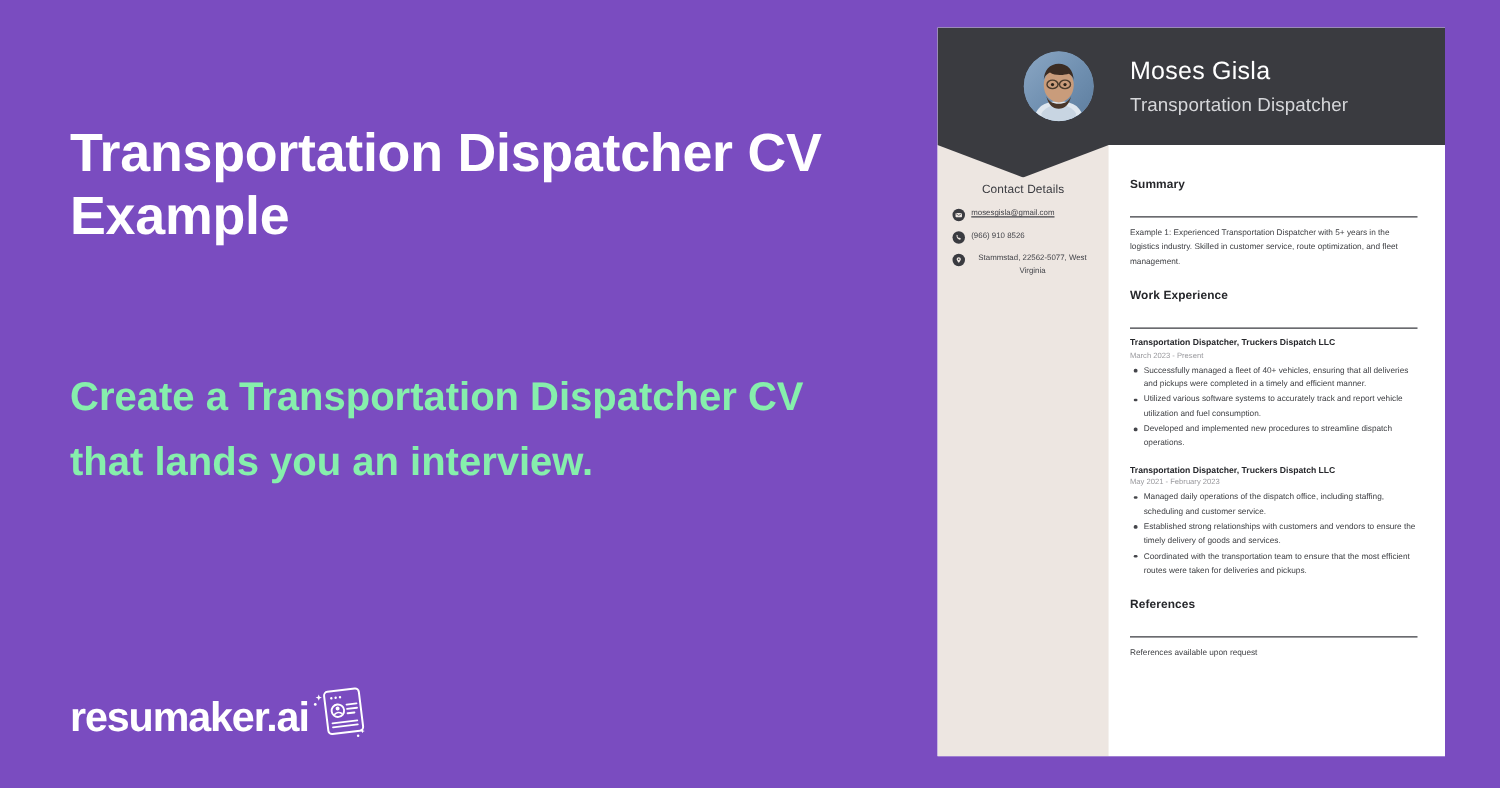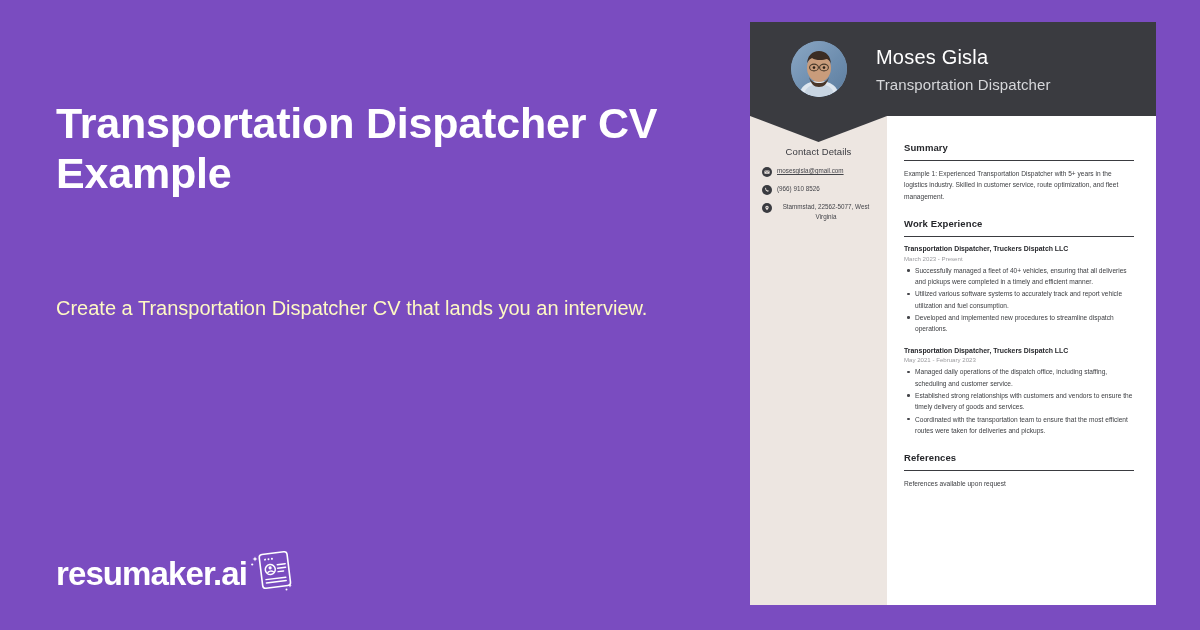--- a/index.html
+++ b/index.html
@@ -15,41 +15,41 @@
 
   .promo-title {
     position: absolute; left: 56px; top: 98px;
     width: 640px;
     font-size: 43px; font-weight: bold; line-height: 1.17;
     color: #ffffff; letter-spacing: -0.2px;
   }
   .promo-sub {
     position: absolute; left: 56px; top: 292px;
     width: 600px;
-    font-size: 20px; font-weight: normal; line-height: 1.62;
-    color: #fef9c3;
+    font-size: 32px; font-weight: bold; line-height: 1.62;
+    color: #86efac;
   }
 
   .logo { position: absolute; left: 56px; bottom: 32px; display: flex; align-items: center; }
   .logo-word {
     font-size: 33px; font-weight: bold; color: #ffffff;
     letter-spacing: -0.9px; line-height: 1;
   }
   .logo-mark { margin-left: 2px; margin-bottom: 1px; }
 
   
   .cv {
     position: absolute; left: 750px; top: 22px;
     width: 406px; height: 583px;
     background: #ffffff; overflow: hidden;
   }
 
   .cv-head {
     position: relative; height: 94px; background: #3a3b40;
-    display: flex; align-items: center;
+    display: flex; align-items: center; padding-left: 28px;
   }
   .cv-chevron {
     position: absolute; left: 0; top: 94px; width: 137px; height: 26px;
     display: block;
   }
   .avatar {
     width: 56px; height: 56px; border-radius: 50%;
     margin-left: 41px; overflow: hidden; flex: none;
     background: #7d99b8;
   }
@@ -96,21 +96,21 @@
   .edu-deg { font-size: 6.6px; color: #3a3b40; line-height: 1.58; }
   .edu-meta { font-size: 6.4px; color: #55565b; line-height: 1.6; }
 
   .skill { font-size: 6.6px; color: #44454a; margin-bottom: 9px; line-height: 1.3; }
 
   
   .main { flex: 1; background: #ffffff; padding: 26px 22px 0 17px; }
   .sec { margin-bottom: 16px; }
   .sec-h {
     font-size: 9.5px; color: #26272b; font-weight: bold;
-    padding-bottom: 7px; border-bottom: 1.4px solid #3a3b40;
+    padding-bottom: 20px; border-bottom: 1.4px solid #3a3b40;
     margin-bottom: 7px; letter-spacing: 0.1px;
   }
   .para { font-size: 6.6px; color: #3f4044; line-height: 1.72; }
 
   .job { margin-bottom: 11px; }
   .job-title { font-size: 6.9px; color: #26272b; font-weight: bold; line-height: 1.4; }
   .job-date { font-size: 6.1px; color: #9a9a9e; margin-top: 1px; margin-bottom: 3px; }
   .job ul { list-style: none; }
   .job li {
     position: relative; padding-left: 11px;

